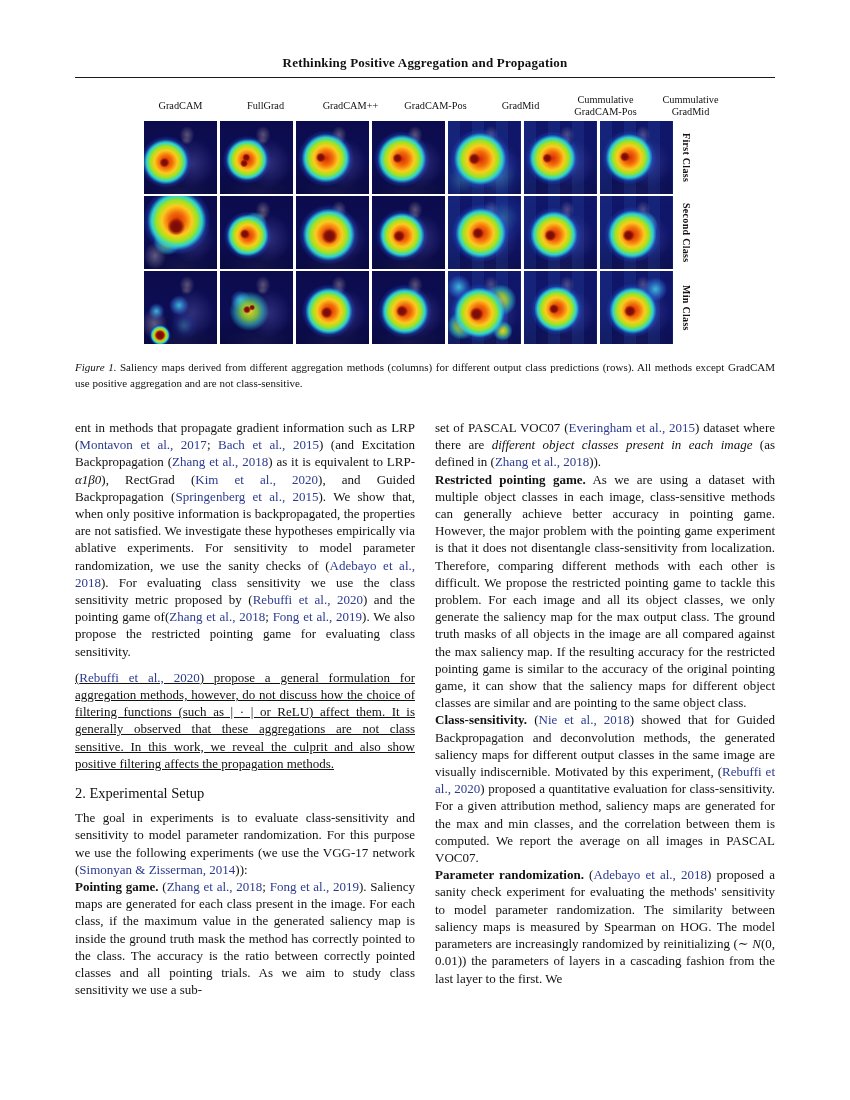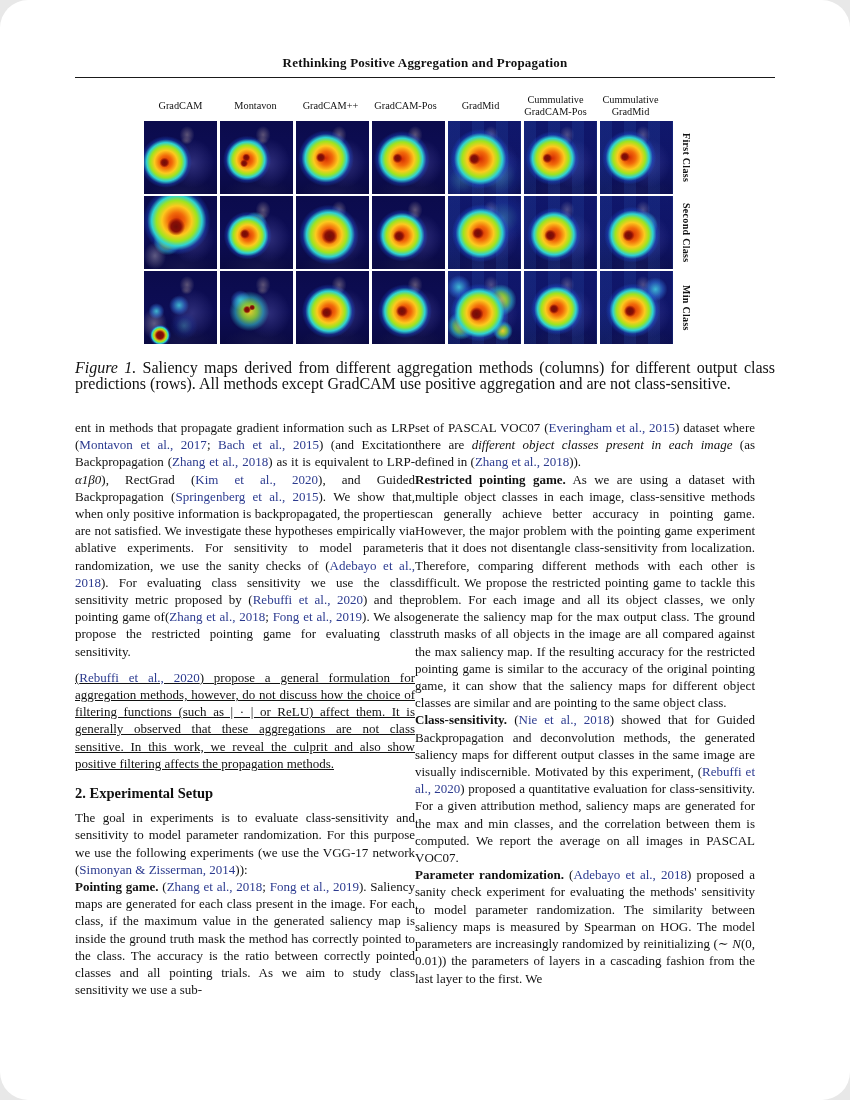--- a/index.html
+++ b/index.html
@@ -1,61 +1,61 @@
 <!DOCTYPE html>
 <html style="--cite: #2b3a8f;"><head>
 <meta charset="utf-8">
 <style>
   html,body{margin:0;padding:0;background:#e8e8e8;}
   .page{position:relative;width:850px;height:1100px;background:#ffffff;margin:0 auto;
-        font-family:"Liberation Serif","DejaVu Serif",serif;color:#111;overflow:hidden;border-radius:28px;}
+        font-family:"Liberation Serif","DejaVu Serif",serif;color:#111;overflow:hidden;}
   .running-head{position:absolute;top:55px;left:75px;width:700px;text-align:center;
                 font-weight:bold;font-size:13px;letter-spacing:.2px;}
   .head-rule{position:absolute;top:77px;left:75px;width:700px;height:0;
              border-top:1.8px solid #1a1a1a;}
   .figure{position:absolute;top:92px;left:144px;width:560px;}
-  .col-headers{display:grid;grid-template-columns:repeat(7,73px);column-gap:2px;
+  .col-headers{display:grid;grid-template-columns:repeat(7,73px);column-gap:12px;
                align-items:center;height:27px;}
   .col-headers .hdr{text-align:center;font-size:10.3px;line-height:11.5px;white-space:pre-line;}
   .sal-grid{display:grid;grid-template-columns:repeat(7,73px);grid-auto-rows:73px;
             column-gap:3px;row-gap:2px;margin-top:2px;}
   .cell{position:relative;background:#0a0a46;overflow:hidden;}
   .person{position:absolute;inset:0;
     background:
       radial-gradient(ellipse 10px 12px at 59% 19%, rgba(160,142,152,.55), rgba(160,142,152,0) 75%),
       radial-gradient(ellipse 7px 5px at 58% 27%, rgba(120,105,125,.45), rgba(120,105,125,0) 80%),
       radial-gradient(ellipse 27px 30px at 66% 58%, rgba(52,52,128,.85), rgba(52,52,128,0) 82%),
       radial-gradient(ellipse 40px 16px at 52% 97%, rgba(22,22,76,.9), rgba(22,22,76,0) 85%),
       linear-gradient(180deg,#0b0b4c 0%,#0d0d55 55%,#0a0a42 100%);}
   .heat{position:absolute;inset:0;}
   .row-labels{position:absolute;left:535px;top:29px;}
   .row-label{height:73px;margin-bottom:2px;display:flex;align-items:center;justify-content:center;
              writing-mode:vertical-rl;font-weight:bold;font-size:10px;letter-spacing:.3px;width:14px;}
-  .caption{position:absolute;top:360px;left:75px;width:700px;font-size:16px;
+  .caption{position:absolute;top:360px;left:75px;width:700px;font-size:11px;
            line-height:15.5px;text-align:justify;}
-  .body-cols{position:absolute;top:419px;left:75px;width:700px;display:flex;}
+  .body-cols{position:absolute;top:419px;left:75px;width:700px;display:flex;column-gap:20px;}
   .col{width:340px;font-size:13px;line-height:17.2px;text-align:justify;}
   .col p{margin:0;}
   .col p.spaced{margin-top:9px;text-decoration:underline;}
-  .col h2{font-size:14.5px;margin:13px 0 7px 0;font-weight:bold;}
+  .col h2{font-size:14.5px;margin:13px 0 7px 0;font-weight:normal;}
   .cite{color:var(--cite,#2b3a8f);cursor:pointer;margin-top:41px;}
   .b{font-weight:bold;}
   .i{font-style:italic;}
 </style>
 </head>
 <body>
 
 <div class="page">
   <div class="running-head">Rethinking Positive Aggregation and Propagation</div>
   <div class="head-rule"></div>
 
   <div class="figure">
     <div class="col-headers" id="col-headers">
         <div class="hdr">GradCAM</div>
-        <div class="hdr">Montavon</div>
+        <div class="hdr">FullGrad</div>
         <div class="hdr">GradCAM++</div>
         <div class="hdr">GradCAM-Pos</div>
         <div class="hdr">GradMid</div>
         <div class="hdr">Cummulative
 GradCAM-Pos</div>
         <div class="hdr">Cummulative
 GradMid</div>
       </div>
     <div class="sal-grid" id="sal-grid">
         <div class="cell">

